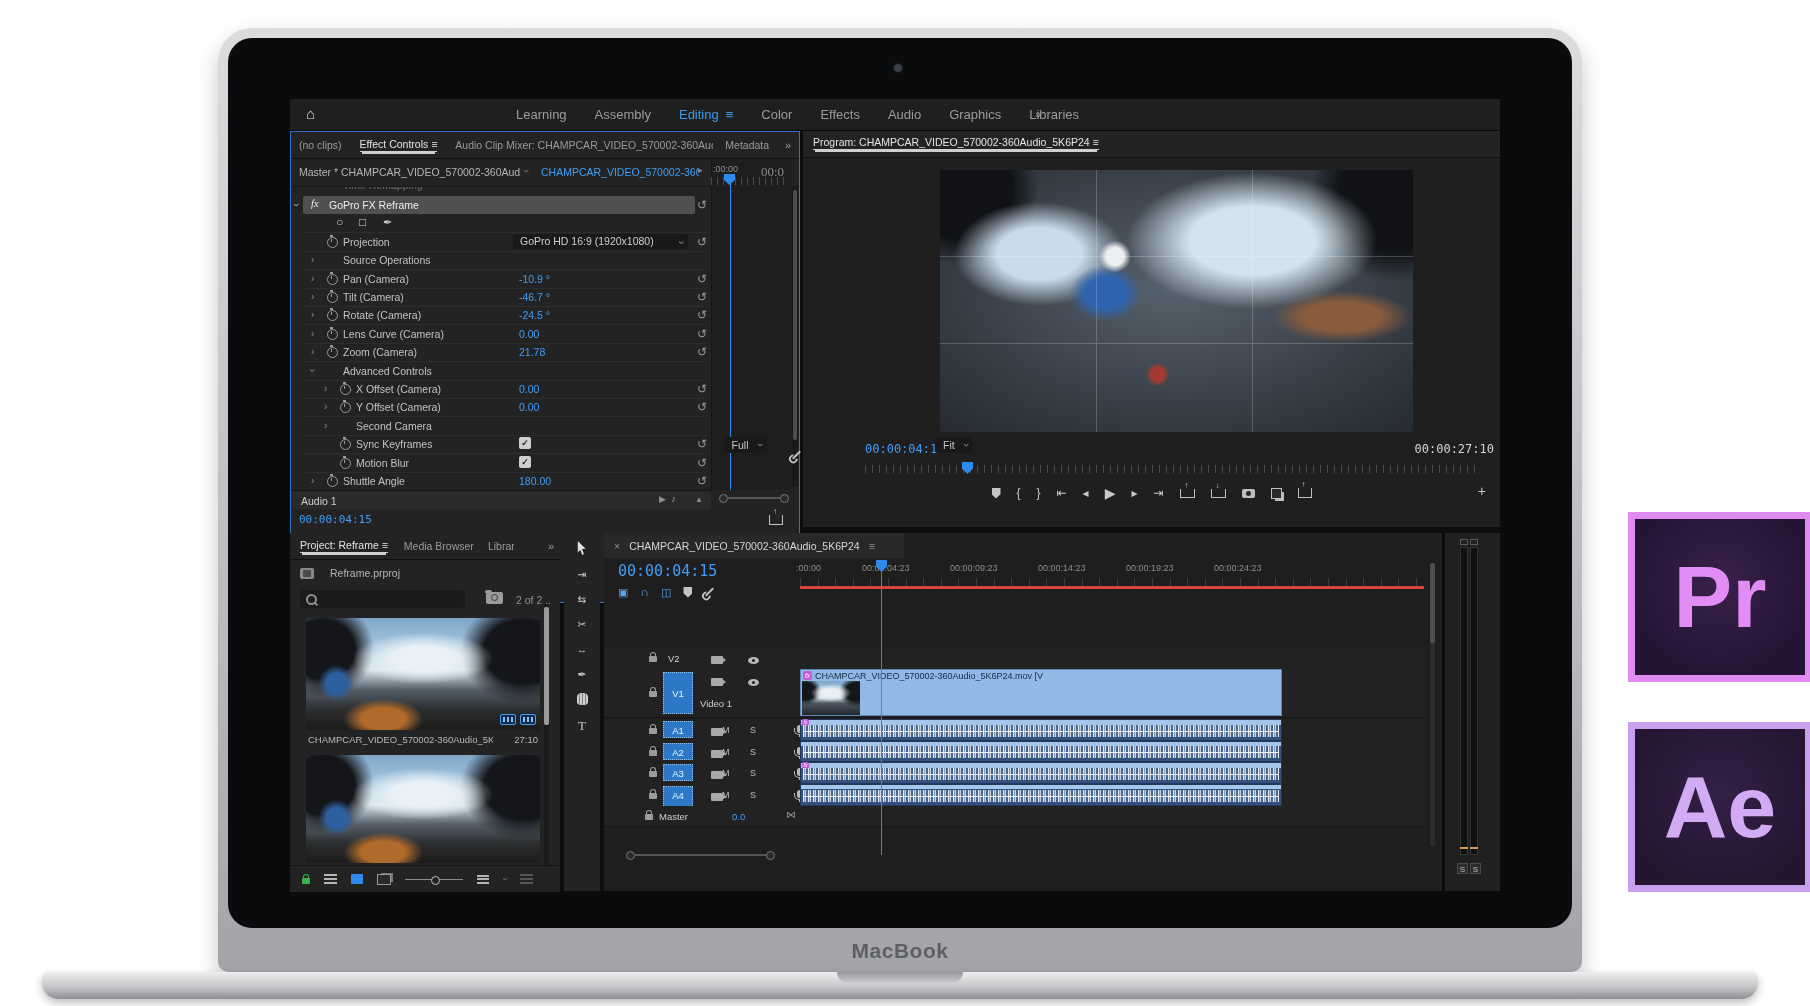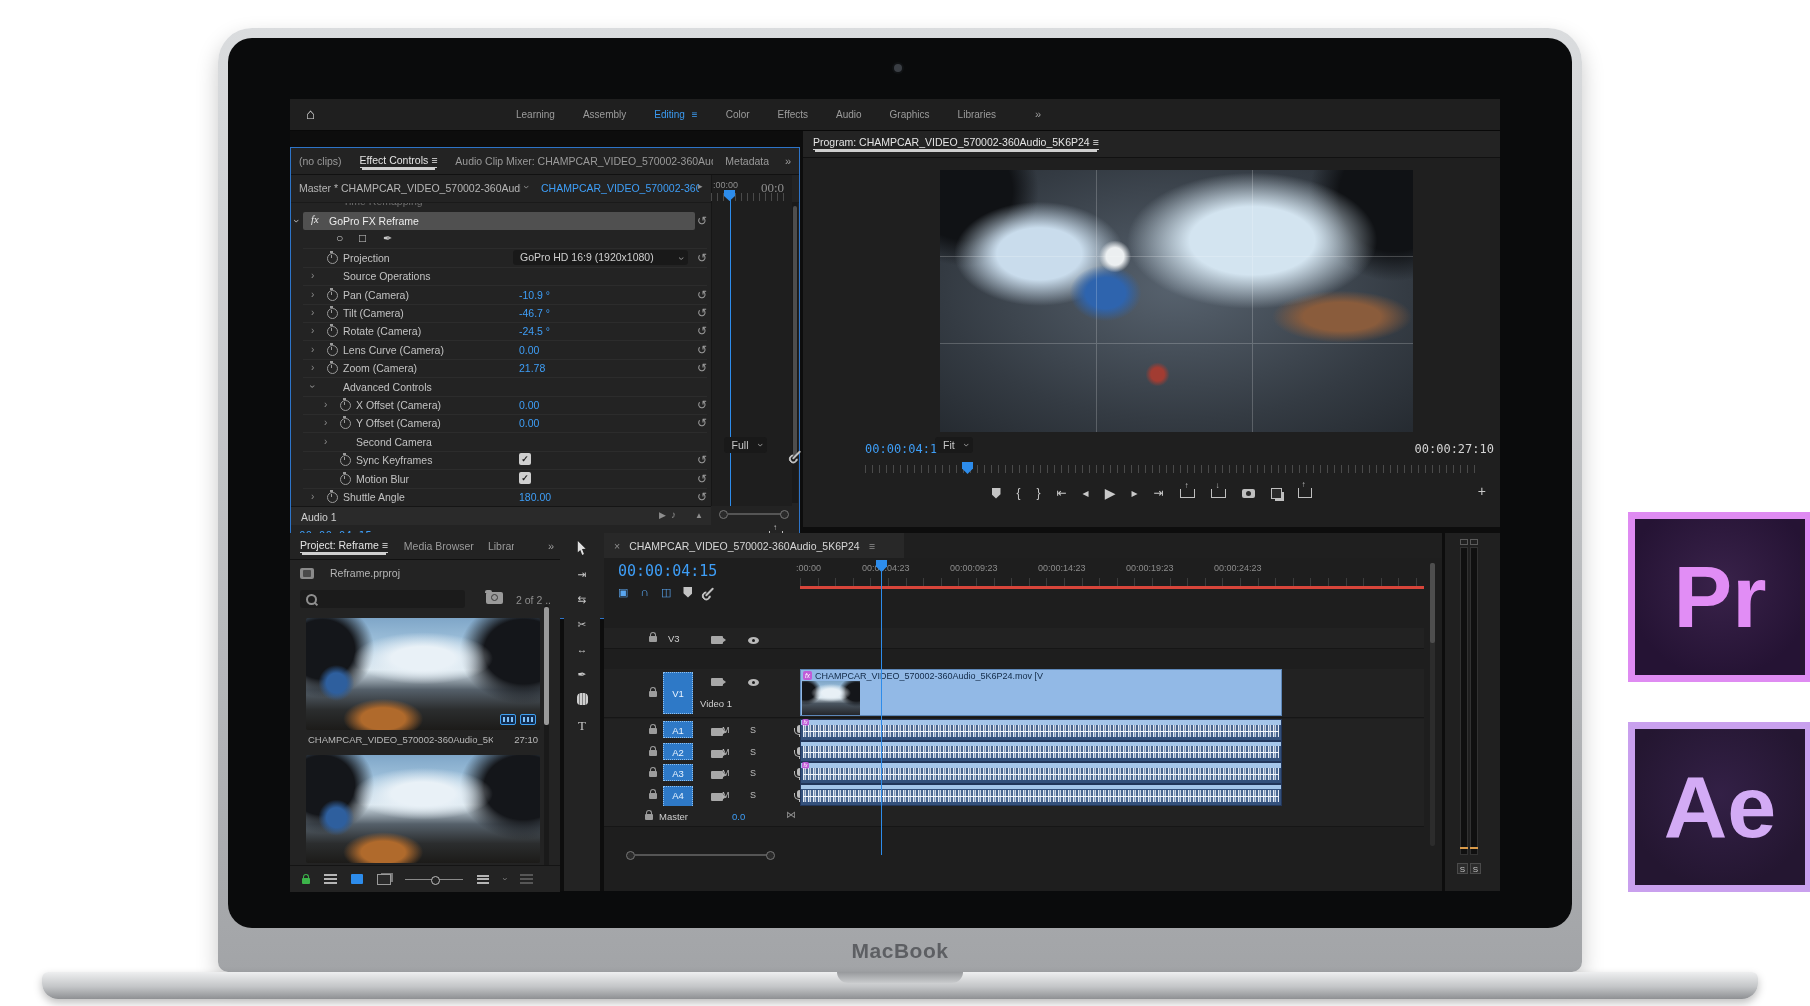--- a/index.html
+++ b/index.html
@@ -24,27 +24,27 @@
   .panel{background:#232323;}
   .tc{font-family:"DejaVu Sans Mono","Liberation Mono",monospace;}
   .blue{color:#3e9ef7;}
   .dim{color:#8e8e8e;}
   .rot90{display:inline-block;transform:rotate(90deg);}
 
   
   .topbar{left:0;top:0;width:1210px;height:31px;background:#1f1f1f;border-bottom:1px solid #090909;}
   .home{left:16px;top:6px;font-size:15px;color:#dedede;}
   .wtabs{left:212px;top:0;height:31px;display:flex;align-items:center;}
-  .wtab{padding:0 14px;color:#9c9c9c;font-size:10px;}
+  .wtab{padding:0 14px;color:#9c9c9c;font-size:13px;}
   .wtab.on{color:#3b9af0;}
   .wtab.on .m{margin-left:7px;}
   .ovf{color:#9c9c9c;font-size:11px;}
 
   
-  .ecp{left:0;top:32px;width:510px;height:472px;background:#232323;border:1px solid #2d74c8;box-sizing:border-box;margin-top:16px;}
+  .ecp{left:0;top:32px;width:510px;height:472px;background:#232323;border:1px solid #2d74c8;box-sizing:border-box;}
   .ptabs{left:0;top:0;right:0;height:26px;display:flex;align-items:center;background:#232323;border-bottom:1px solid #111;}
   .ptab{color:#9a9a9a;white-space:nowrap;}
   .ptab.on{color:#e4e4e4;border-bottom:1px solid #cfcfcf;box-shadow:0 4px 0 -2px #cfcfcf;padding-bottom:1px;}
   .mrow{left:0;top:27px;right:0;height:27px;background:#232323;border-bottom:1px solid #1a1a1a;}
   .lane{left:420px;top:27px;width:80px;height:331px;background:#1e1e1e;border-left:1px solid #161616;}
   .ecph{left:439px;top:44px;width:1px;height:314px;background:#2d8ceb;}
   .ecph-cap{left:433px;top:42px;width:11px;height:11px;background:#2d8ceb;clip-path:polygon(0 0,100% 0,100% 55%,50% 100%,0 55%);}
   .minitick{left:420px;top:45px;width:78px;height:8px;
     background:repeating-linear-gradient(90deg,#4a4a4a 0 1px,transparent 1px 6px);}
   .ecscroll{left:501px;top:55px;width:6px;height:300px;background:#1a1a1a;}
@@ -497,23 +497,23 @@
           <div class="a rulr">
             <span class="a" style="left:-4px;top:3px;">:00:00</span>
             <span class="a" style="left:62px;top:3px;">00:00:04:23</span>
             <span class="a" style="left:150px;top:3px;">00:00:09:23</span>
             <span class="a" style="left:238px;top:3px;">00:00:14:23</span>
             <span class="a" style="left:326px;top:3px;">00:00:19:23</span>
             <span class="a" style="left:414px;top:3px;">00:00:24:23</span>
           </div>
           <div class="a redbar"></div>
 
-          <div class="a trow" style="top:95px;height:20px;">
+          <div class="a trow" style="top:115px;height:21px;">
             <span class="a i-lock" style="left:45px;top:4px;"></span>
-            <span class="a tname" style="left:64px;top:5px;">V3</span>
+            <span class="a tname" style="left:64px;top:5px;">V2</span>
             <span class="a i-sync" style="left:96px;top:6px;"></span>
             <span class="a i-eye" style="left:118px;top:6px;"></span>
           </div>
           <div class="a trow" style="top:136px;height:48px;">
             <span class="a i-lock" style="left:45px;top:18px;"></span>
             <span class="a tbdg" style="left:59px;top:3px;width:30px;height:42px;line-height:42px;">V1</span>
             <span class="a i-sync" style="left:96px;top:7px;"></span>
             <span class="a i-eye" style="left:118px;top:7px;"></span>
             <span class="a tname" style="left:96px;top:29px;">Video 1</span>
           </div>

